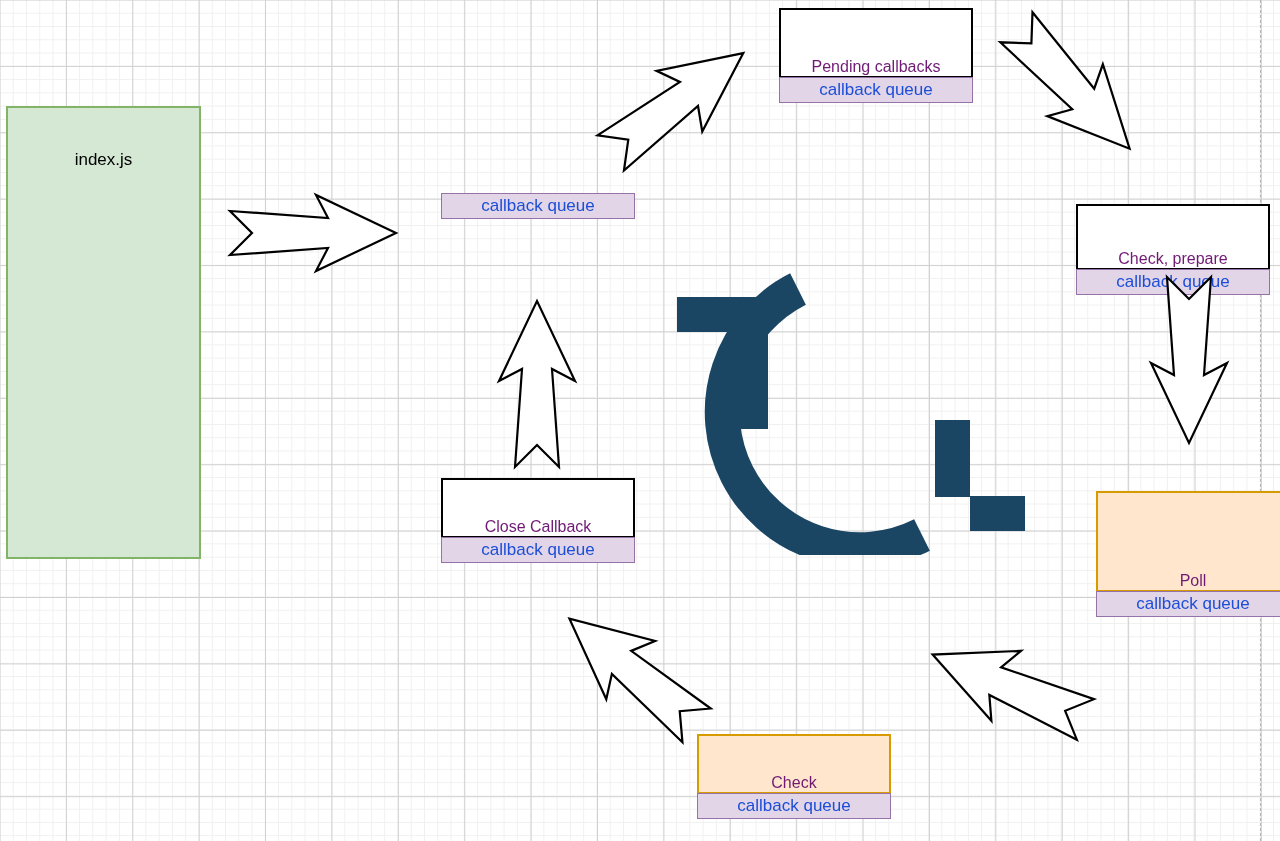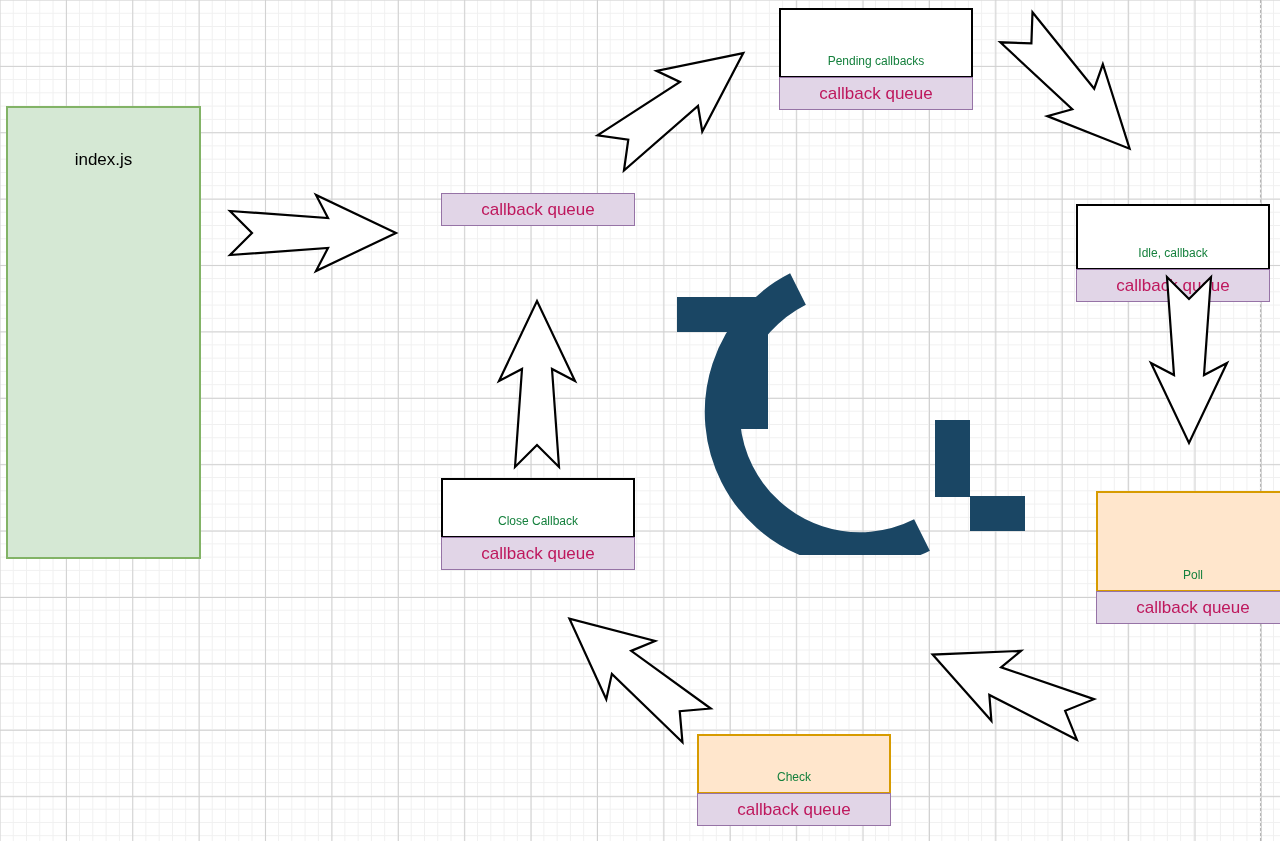--- a/index.html
+++ b/index.html
@@ -39,34 +39,34 @@
   .node {
     position: absolute;
     box-sizing: border-box;
   }
   .node .body {
     box-sizing: border-box;
     display: flex;
     align-items: flex-end;
     justify-content: center;
     width: 100%;
-    font-size: 12px;
-    color: #15803d;
+    font-size: 16px;
+    color: #701a75;
     line-height: 1.1;
-    padding-bottom: 8px;
+    padding-bottom: 0;
   }
   .node .queue {
     box-sizing: border-box;
     display: flex;
     align-items: center;
     justify-content: center;
     width: 100%;
-    height: 33px;
+    height: 26px;
     font-size: 17px;
-    color: #be185d;
+    color: #1d4ed8;
     background: #e1d5e7;
     border: 1px solid #9673a6;
     margin-top: -1px;
     text-align: right;
   }
   .body.white  { background: #ffffff; border: 2px solid #000000; }
   .body.orange { background: #ffe6cc; border: 2px solid #d79b00; }
 
   
   .panel-green {
@@ -108,21 +108,21 @@
   <div class="node" style="left:441px; top:194px; width:194px;">
     <div class="queue">callback queue</div>
   </div>
 
   <div class="node" style="left:779px; top:8px; width:194px;">
     <div class="body white" style="height:70px;">Pending callbacks</div>
     <div class="queue">callback queue</div>
   </div>
 
   <div class="node" style="left:1076px; top:204px; width:194px;">
-    <div class="body white" style="height:66px;">Idle, callback</div>
+    <div class="body white" style="height:66px;">Check, prepare</div>
     <div class="queue">callback queue</div>
   </div>
 
   <div class="node" style="left:1096px; top:491px; width:194px;">
     <div class="body orange" style="height:101px;">Poll</div>
     <div class="queue">callback queue</div>
   </div>
 
   <div class="node" style="left:697px; top:734px; width:194px;">
     <div class="body orange" style="height:60px;">Check</div>

